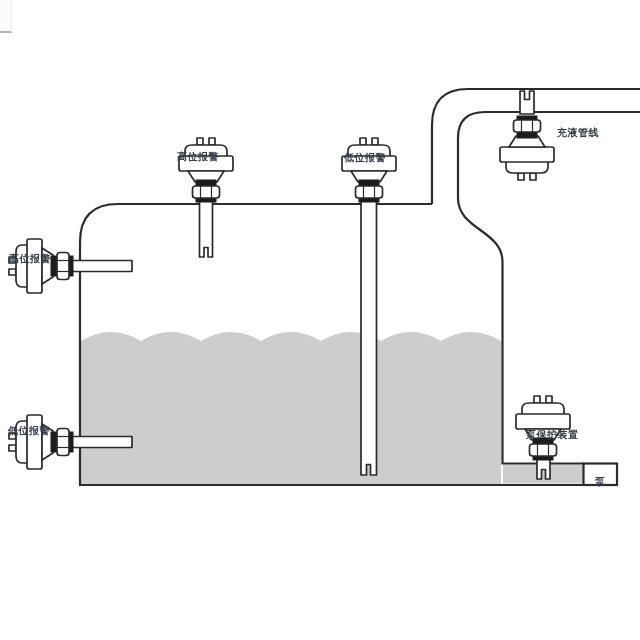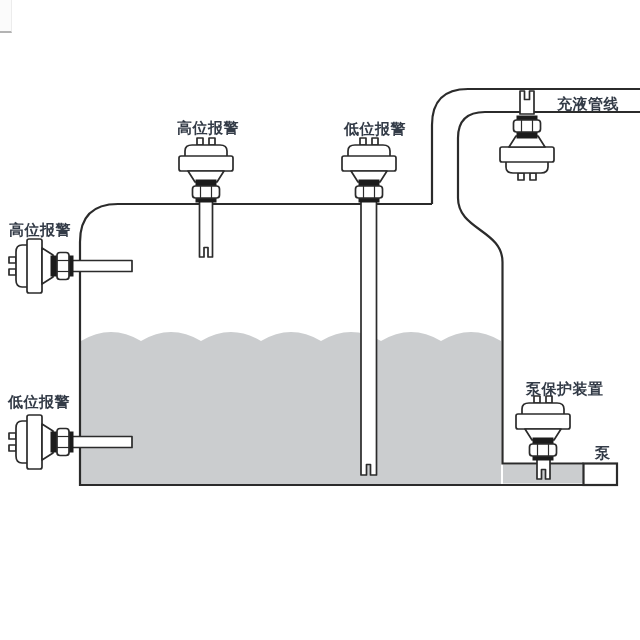--- a/index.html
+++ b/index.html
@@ -17,22 +17,22 @@
   .stage svg{position:absolute;left:0;top:0;}
   
   .outline{fill:none;stroke:var(--line);stroke-width:2.2;stroke-linecap:butt;}
   .gray{fill:var(--liquid);stroke:none;}
   .whitebox{fill:#ffffff;stroke:var(--line);stroke-width:2.2;}
   .part{fill:#ffffff;stroke:var(--line);stroke-width:1.7;stroke-linejoin:round;}
   .blackpart{fill:var(--fitting-black);stroke:var(--fitting-black);stroke-width:1;}
   .facet{stroke:var(--line);stroke-width:1.2;}
   
   .lbl{
-    position:absolute;color:var(--label-text);font-size:15px;font-weight:bold;
-    letter-spacing:.5px;white-space:nowrap;line-height:1;
+    position:absolute;color:var(--label-text);font-size:10px;font-weight:bold;
+    letter-spacing:.5px;white-space:nowrap;line-height:1;margin-top:32px;
   }
   .edge-artifact{
     position:absolute;left:0;top:0;width:11px;height:31px;background:#fbfbfb;
     border-right:1px solid #ececec;border-bottom:2px solid #b3b3b3;
   }
 </style>
 </head>
 <body>
 
 <div class="stage">
@@ -92,17 +92,17 @@
       <path class="part" d="M537,458 V479 H541.5 V469.5 H545.5 V479 H550 V458 Z"></path>
       <use href="#sensorHead" transform="translate(543,400)"></use>
     </g>
   </svg>
 
   <div class="lbl" style="left:177px;top:120px">高位报警</div>
   <div class="lbl" style="left:344px;top:121px">低位报警</div>
   <div class="lbl" style="left:557px;top:96px">充液管线</div>
   <div class="lbl" style="left:9px;top:222px">高位报警</div>
   <div class="lbl" style="left:8px;top:394px">低位报警</div>
-  <div class="lbl" style="left:526px;top:381px">泵保护装置</div>
+  <div class="lbl" style="left:526px;top:398px">泵保护装置</div>
   <div class="lbl" style="left:595px;top:445px">泵</div>
 
   <div class="edge-artifact"></div>
 </div>
 
 </body></html>

